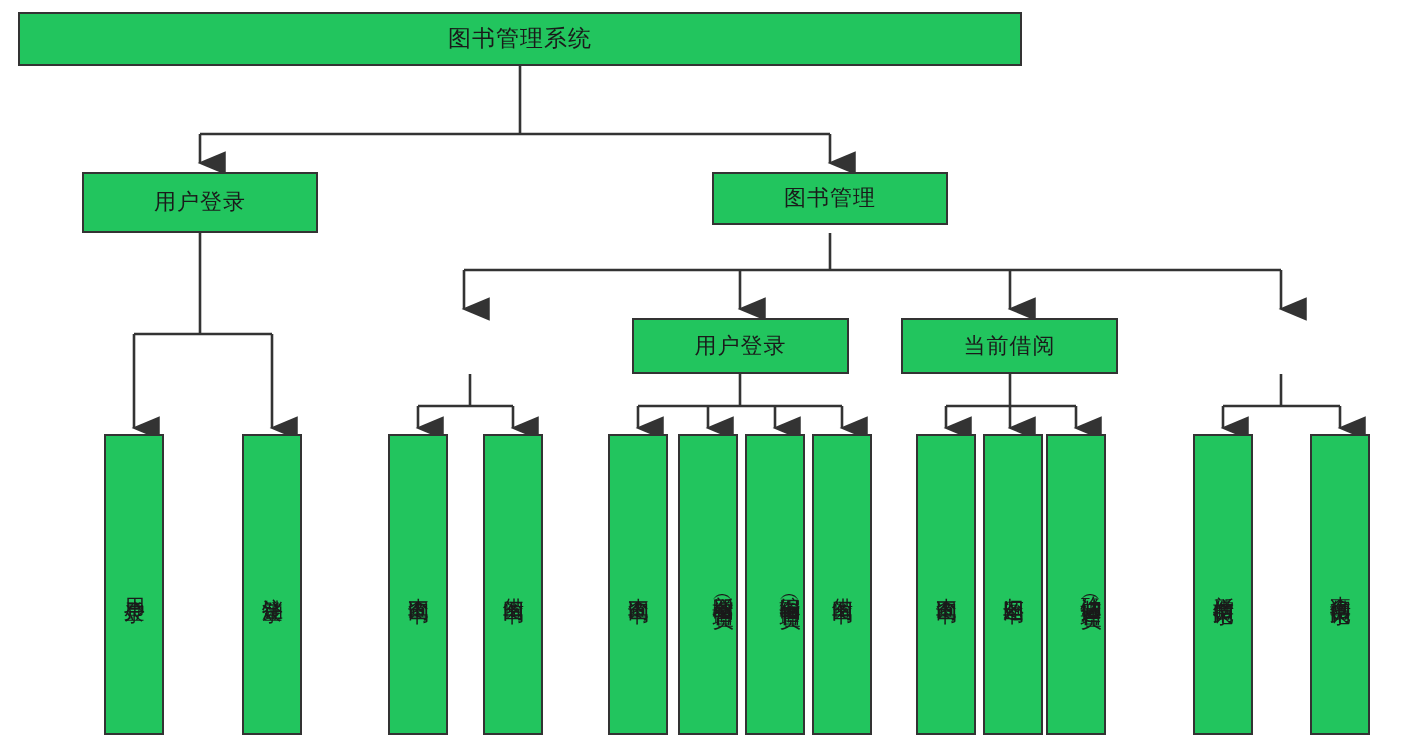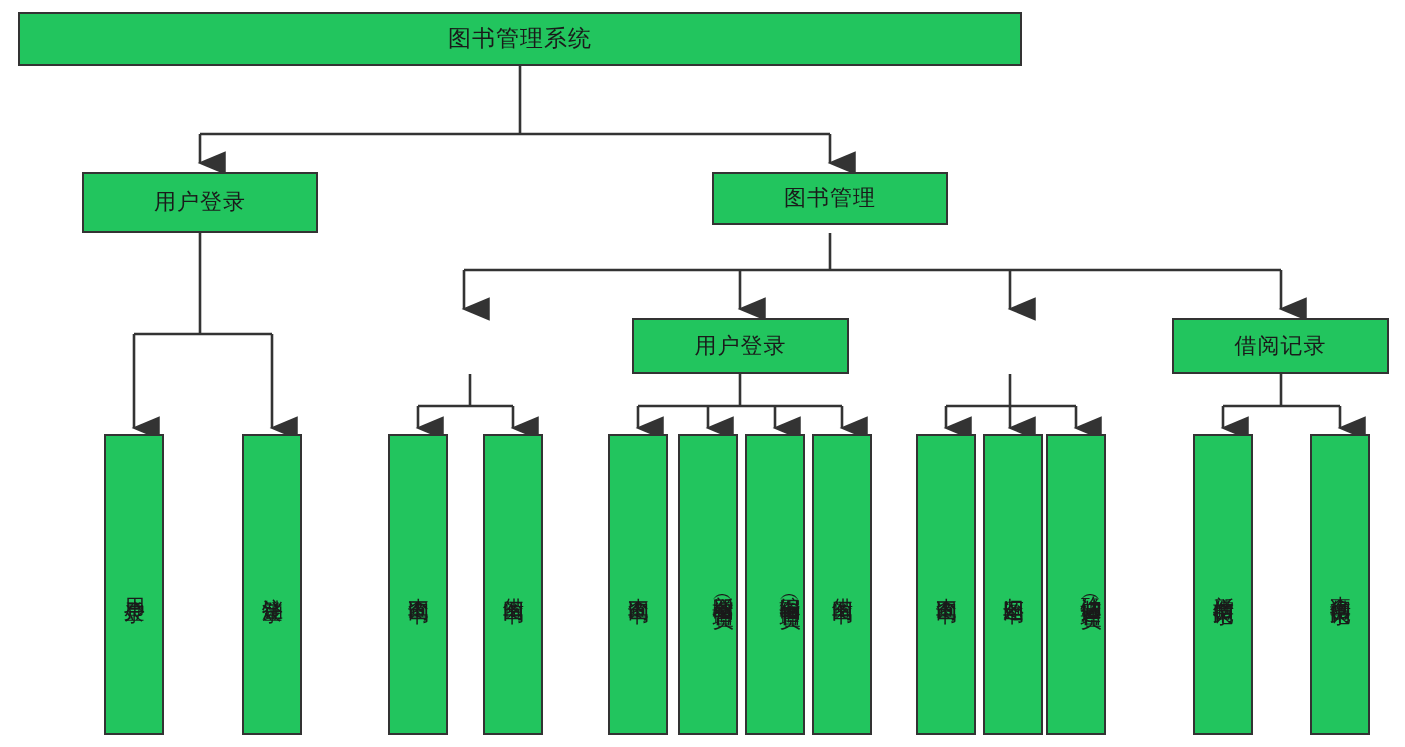--- a/index.html
+++ b/index.html
@@ -133,22 +133,22 @@
   <div class="node node-h" style="left:82px; top:172px; width:236px; height:61px;">
     <span>用户登录</span>
   </div>
   <div class="node node-h" style="left:712px; top:172px; width:236px; height:53px;">
     <span>图书管理</span>
   </div>
 
   <div class="node node-h" style="left:632px; top:318px; width:217px; height:56px;">
     <span>用户登录</span>
   </div>
-  <div class="node node-h" style="left:1172px; top:318px; width:217px; height:56px;">
-    <span>借阅记录</span>
+  <div class="node node-h" style="left:901px; top:318px; width:217px; height:56px;">
+    <span>当前借阅</span>
   </div>
 
   <div class="node node-v leaf-mid" style="left:104px; top:434px; width:60px; height:301px;">
     <span>用户登录</span>
   </div>
   <div class="node node-v leaf-mid" style="left:242px; top:434px; width:60px; height:301px;">
     <span>注销登录</span>
   </div>
 
   <div class="node node-v leaf-mid" style="left:388px; top:434px; width:60px; height:301px;">

